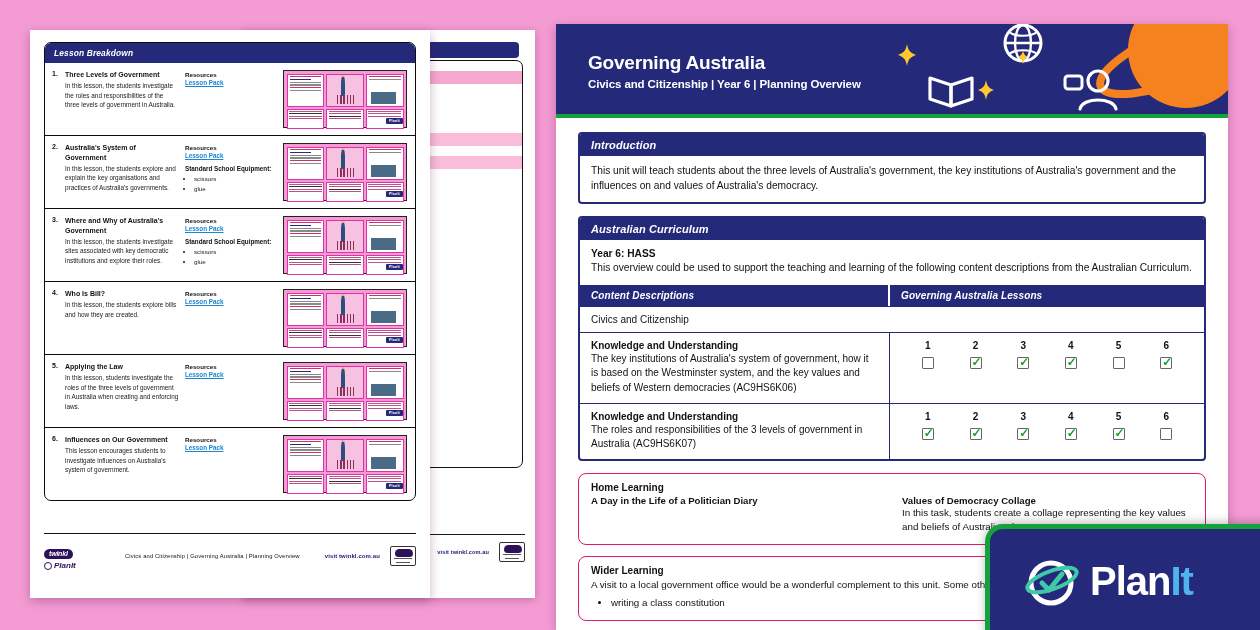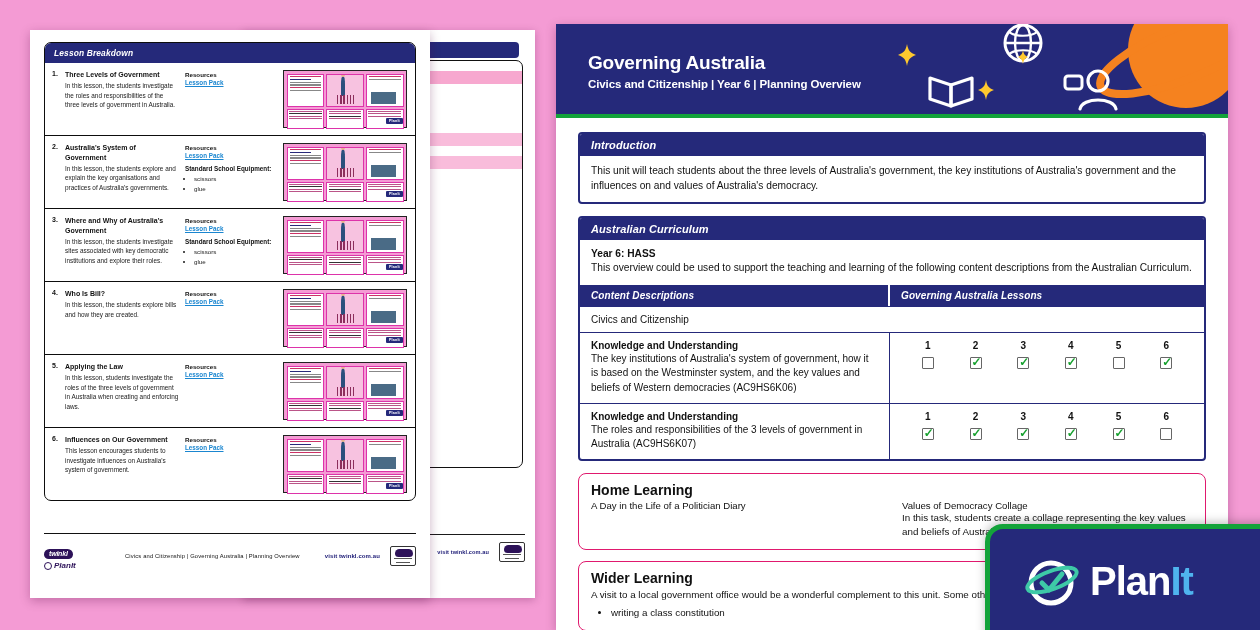--- a/index.html
+++ b/index.html
@@ -202,24 +202,24 @@
   }
   .cbox.checked::after {
     content: "✓"; position: absolute; left: 1px; top: -3px;
     font-size: 12px; color: #16a02e; font-weight: bold;
   }
 
   .pink-panel {
     border: 1.6px solid #e0196e; border-radius: 8px; background: #fff;
     padding: 8px 12px 10px 12px; margin-bottom: 11px;
   }
-  .pp-title { font-size: 14px; font-weight: bold; color: #111; margin-bottom: 2px; }
+  .pp-title { font-size: 10px; font-weight: bold; color: #111; margin-bottom: 2px; }
   .hl-cols { display: flex; gap: 20px; }
   .hl-col { flex: 1; }
-  .hl-h { font-size: 9.6px; font-weight: normal; color: #111; }
+  .hl-h { font-size: 9.6px; font-weight: bold; color: #111; }
   .hl-t { font-size: 9.8px; color: #111; line-height: 1.45; }
   .wl-t { font-size: 9.8px; color: #111; line-height: 1.45; }
   .wl-list { margin: 3px 0 0 20px; }
   .wl-list li { font-size: 9.8px; color: #111; line-height: 1.5; }
 
   
   .planit-badge {
     position: absolute; left: 985px; top: 524px;
     width: 290px; height: 115px;
     background: #25297a; border: 5px solid #13a33a;

